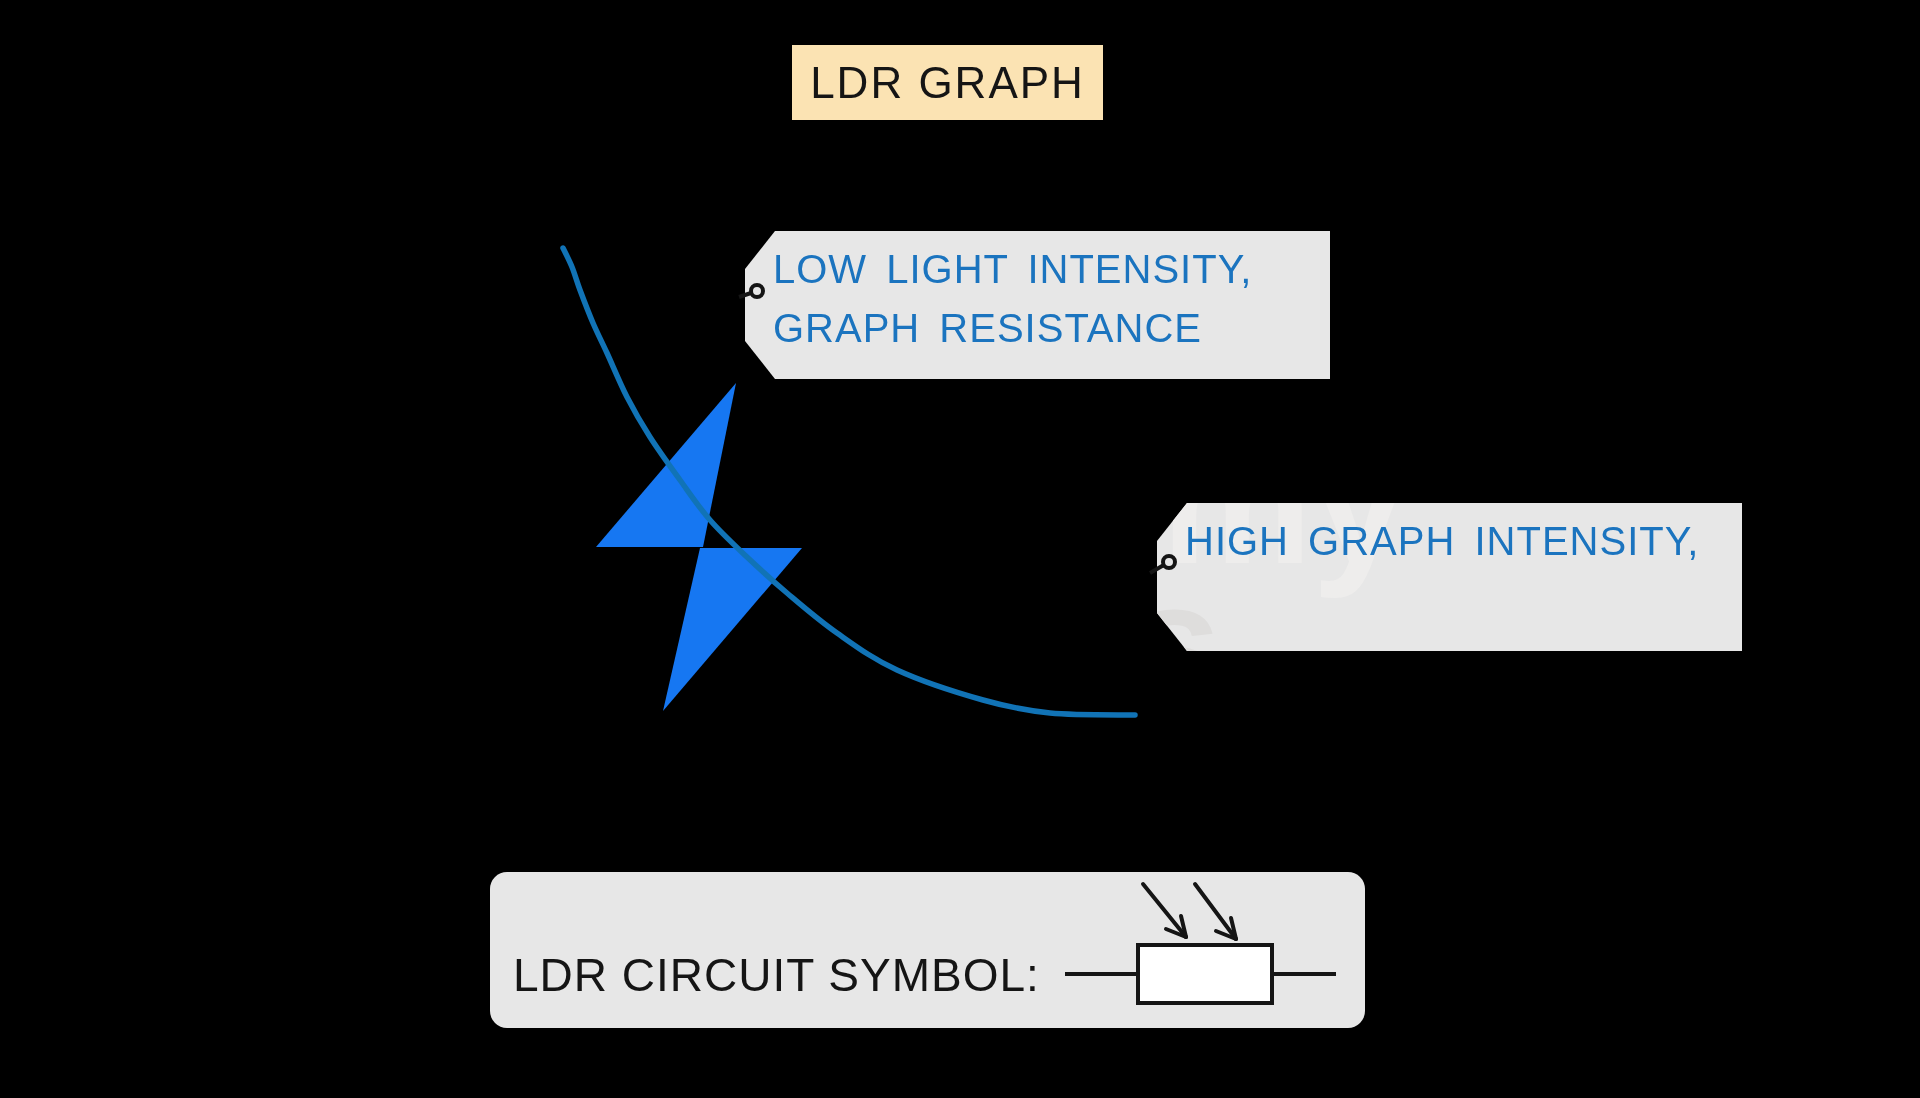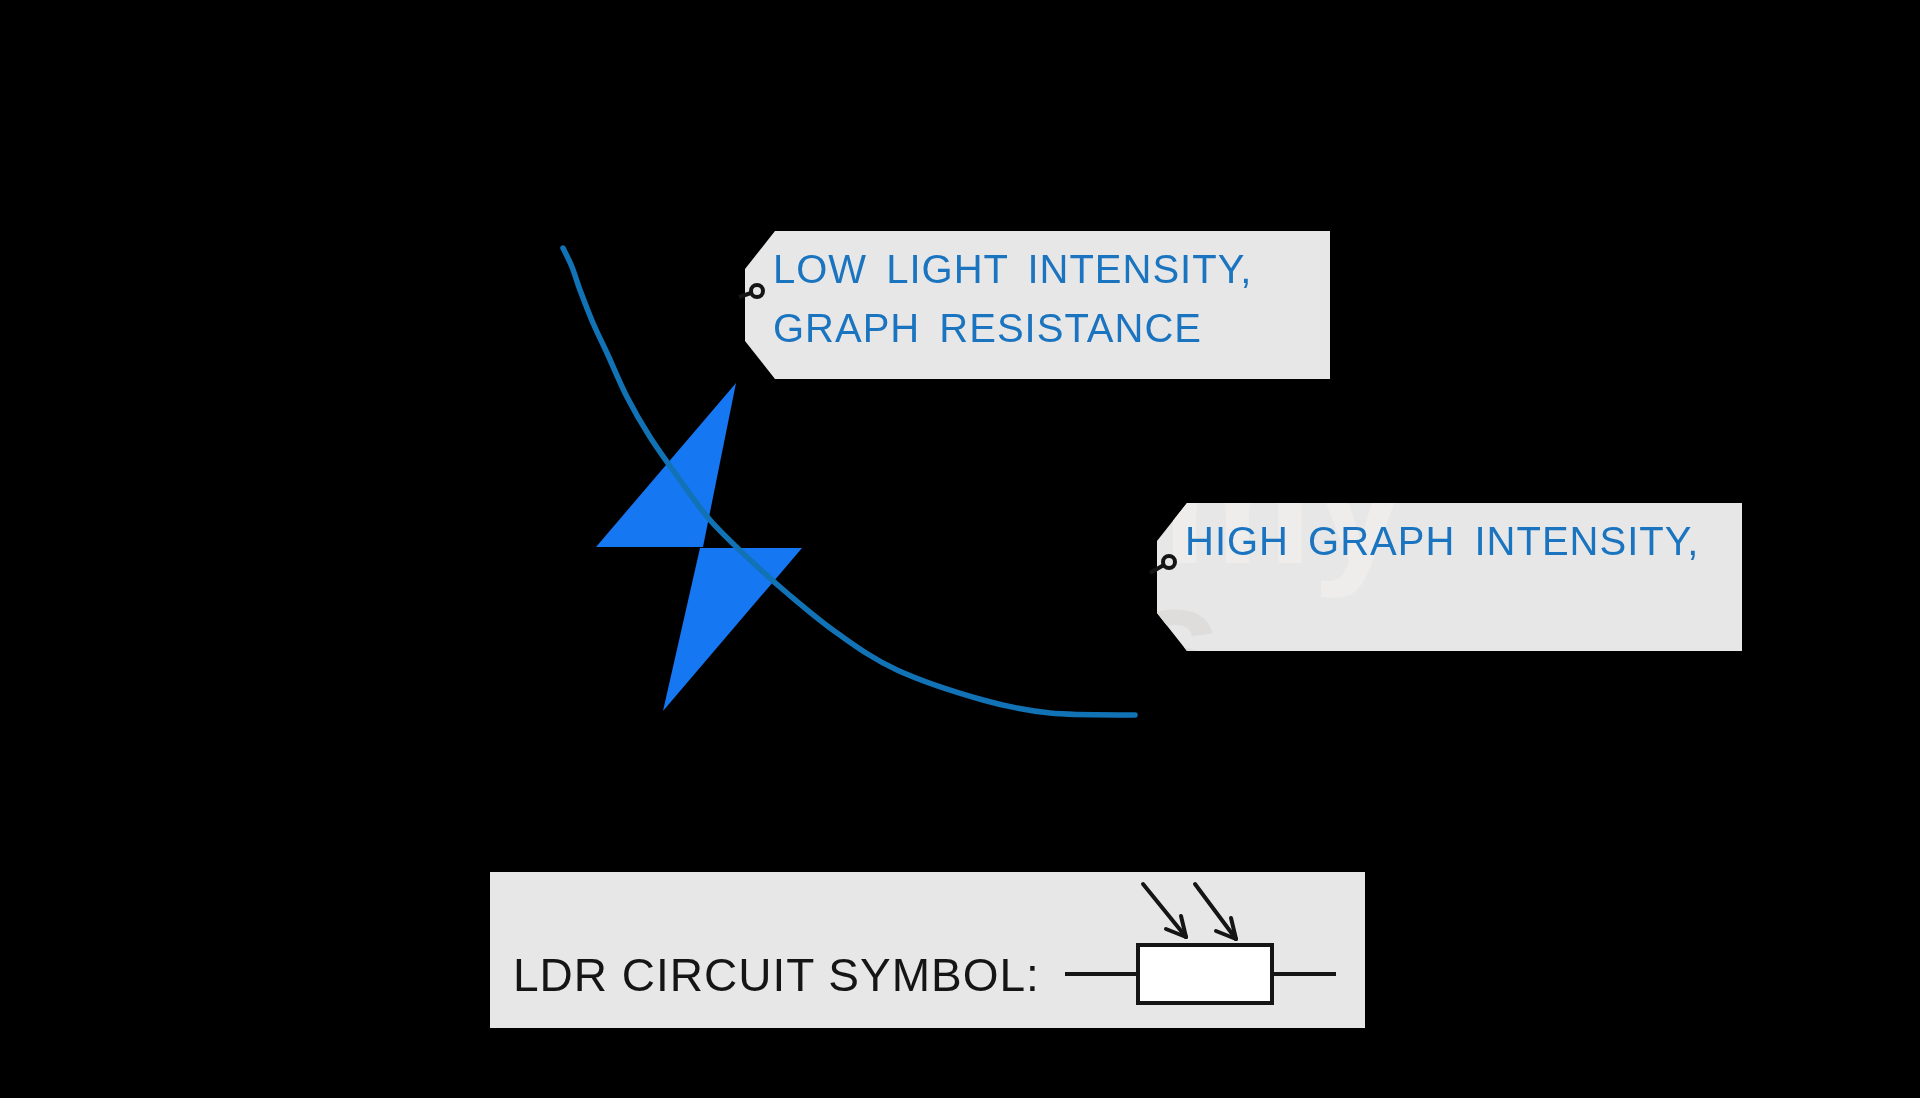--- a/index.html
+++ b/index.html
@@ -64,36 +64,40 @@
     user-select: none;
   }
   .wm-top { left: 4px; top: -84px; }
   .wm-bottom { left: -30px; bottom: -76px; color: #DEDDDC; }
   .symbol-box {
     position: absolute;
     left: 490px; top: 872px;
     width: 875px; height: 156px;
     background: var(--c-label-bg, #E7E7E7);
     z-index: 2;
+    border-radius: 17px;
   }
   .symbol-box .caption {
     position: absolute;
     left: 23px; bottom: 26px;
     color: var(--c-ink, #151515);
     font-size: 46px;
     letter-spacing: 1px;
     white-space: nowrap;
   }
   .stroke-ink { stroke: var(--c-ink, #151515); stroke-width: 4; fill: none; }
 </style>
 </head>
 <body>
 
 <div class="stage">
 
+  <div class="title-box">
+    <span>LDR GRAPH</span>
+  </div>
 
   <div class="tag tag-low">
     <span class="line">LOW LIGHT INTENSITY,</span>
     <span class="line">GRAPH RESISTANCE</span>
   </div>
 
   <div class="tag tag-high">
     <span class="wm wm-top">my</span>
     <span class="wm wm-bottom">s</span>
     <span class="line">HIGH GRAPH INTENSITY,</span>

